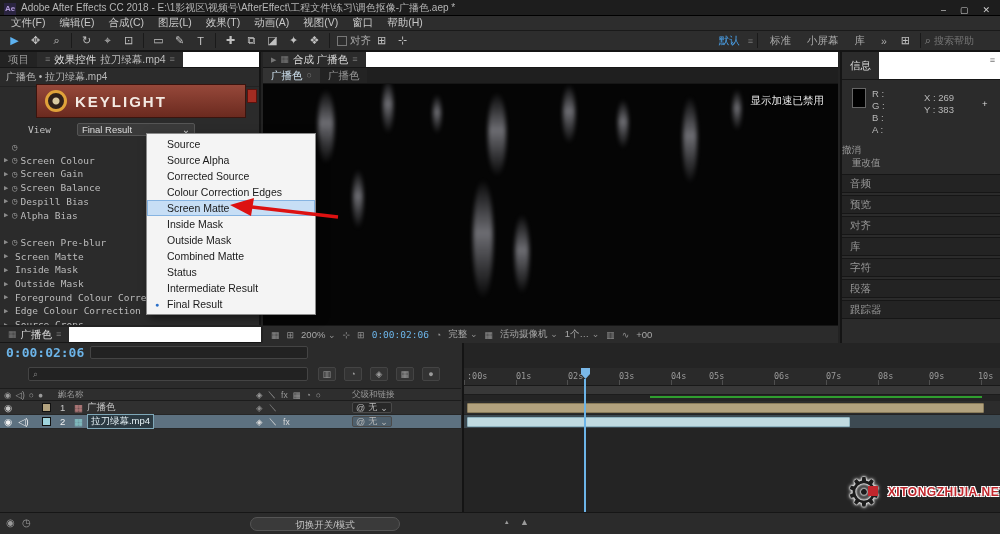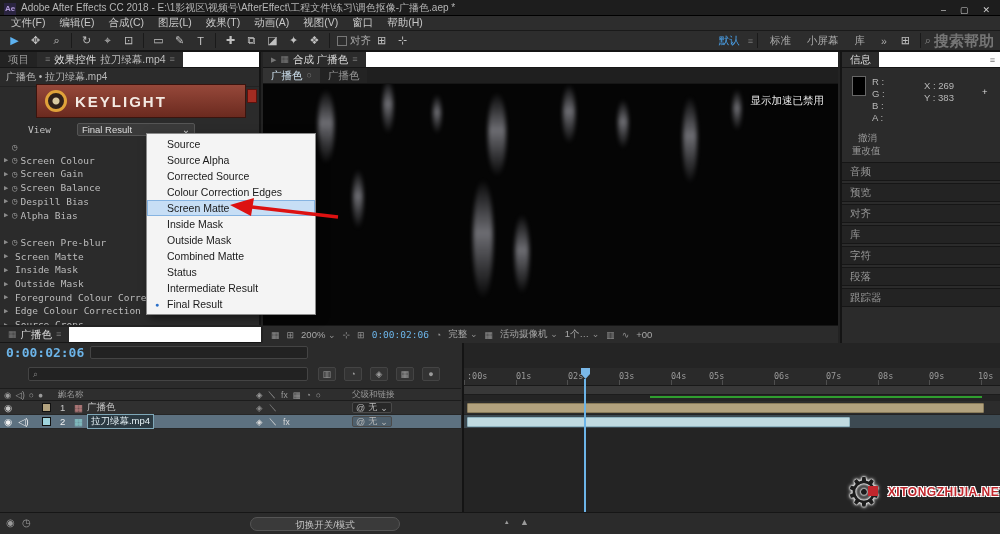--- a/index.html
+++ b/index.html
@@ -15,21 +15,21 @@
   .win-controls { margin-left:auto; display:flex; gap:14px; padding-right:6px; color:#cfcfcf; font-size:9px; }
   .menubar { left:0; top:16px; width:1000px; height:15px; background:#2d2d2d; display:flex; align-items:center; padding-left:4px; border-bottom:1px solid #1a1a1a; }
   .menubar span { padding:0 7px; font-size:10.5px; color:#c8c8c8; }
   .toolbar { left:0; top:31px; width:1000px; height:21px; background:#2d2d2d; display:flex; align-items:center; padding:0 4px; border-bottom:2px solid #141414; }
   .tool { width:21px; text-align:center; color:#c0c0c0; font-size:11px; }
   .tool.active { color:#5db2f0; }
   .tsep { width:1px; height:15px; background:#1a1a1a; margin:0 4px; }
   .workspace { padding:0 8px; color:#aaa; font-size:10.5px; }
   .workspace.active { color:#4aa0e8; }
   .help-search { display:flex; align-items:center; gap:3px; color:#888; }
-  .help-search input { background:transparent; border:none; outline:none; color:#888; font-size:15px; width:62px; font-family:"Liberation Sans",sans-serif;font-weight:bold; }
+  .help-search input { background:transparent; border:none; outline:none; color:#888; font-size:10px; width:62px; font-family:"Liberation Sans",sans-serif; }
 
   
   .tabstrip { background:#ffffff; display:flex; align-items:stretch; border-bottom:1px solid #161616; }
   .tab { padding:0 8px; line-height:15px; font-size:10.5px; color:#969696; background:#232323; display:flex; align-items:center; gap:4px; }
   .tab.active { background:#2b2b2b; color:#dcdcdc; }
   .grip { color:#777; font-size:9px; }
 
   
   .fx-panel { left:0; top:52px; width:261px; height:273px; background:#2b2b2b; border-right:2px solid #141414; overflow:hidden; }
   .fx-breadcrumb { padding:2px 6px; font-size:10px; color:#b8b8b8; border-bottom:1px solid #222; }
@@ -311,37 +311,37 @@
     <span class="ic">▦</span>
     <span><span>活动摄像机</span> <span class="ic">⌄</span></span>
     <span><span>1个…</span> <span class="ic">⌄</span></span>
     <span class="ic">▥</span>
     <span class="ic">∿</span>
     <span>+00</span>
   </div>
 </div>
 
 <div class="abs right-panel">
-  <div class="tabstrip" style="height:16px">
+  <div class="tabstrip" style="height:28px">
     <span class="tab active">
         <span>信息</span>
       </span>
     <span style="flex:1"></span>
     <span class="grip" style="padding:0 5px;line-height:16px">≡</span>
   </div>
   <div class="info-body">
     <span class="swatch"></span>
     <span class="abs" style="left:30px;top:8px">R :</span>
     <span class="abs" style="left:30px;top:20px">G :</span>
     <span class="abs" style="left:30px;top:32px">B :</span>
     <span class="abs" style="left:30px;top:44px">A :</span>
     <span class="abs" style="left:82px;top:12px">X : 269</span>
     <span class="abs" style="left:82px;top:24px">Y : 383</span>
     <span class="abs" style="left:140px;top:18px;color:#ddd">+</span>
-    <span class="abs" style="left:16px;top:64px;color:#9a9a9a">撤消</span>
+    <span class="abs" style="left:0;top:64px;color:#9a9a9a">撤消</span>
     <span class="abs" style="left:10px;top:77px;color:#9a9a9a">重改值</span>
   </div>
   <div class="side-head">
       <span class="tab">
         <span>音频</span>
       </span>
     </div>
   <div class="side-head">
       <span class="tab">
         <span>预览</span>

